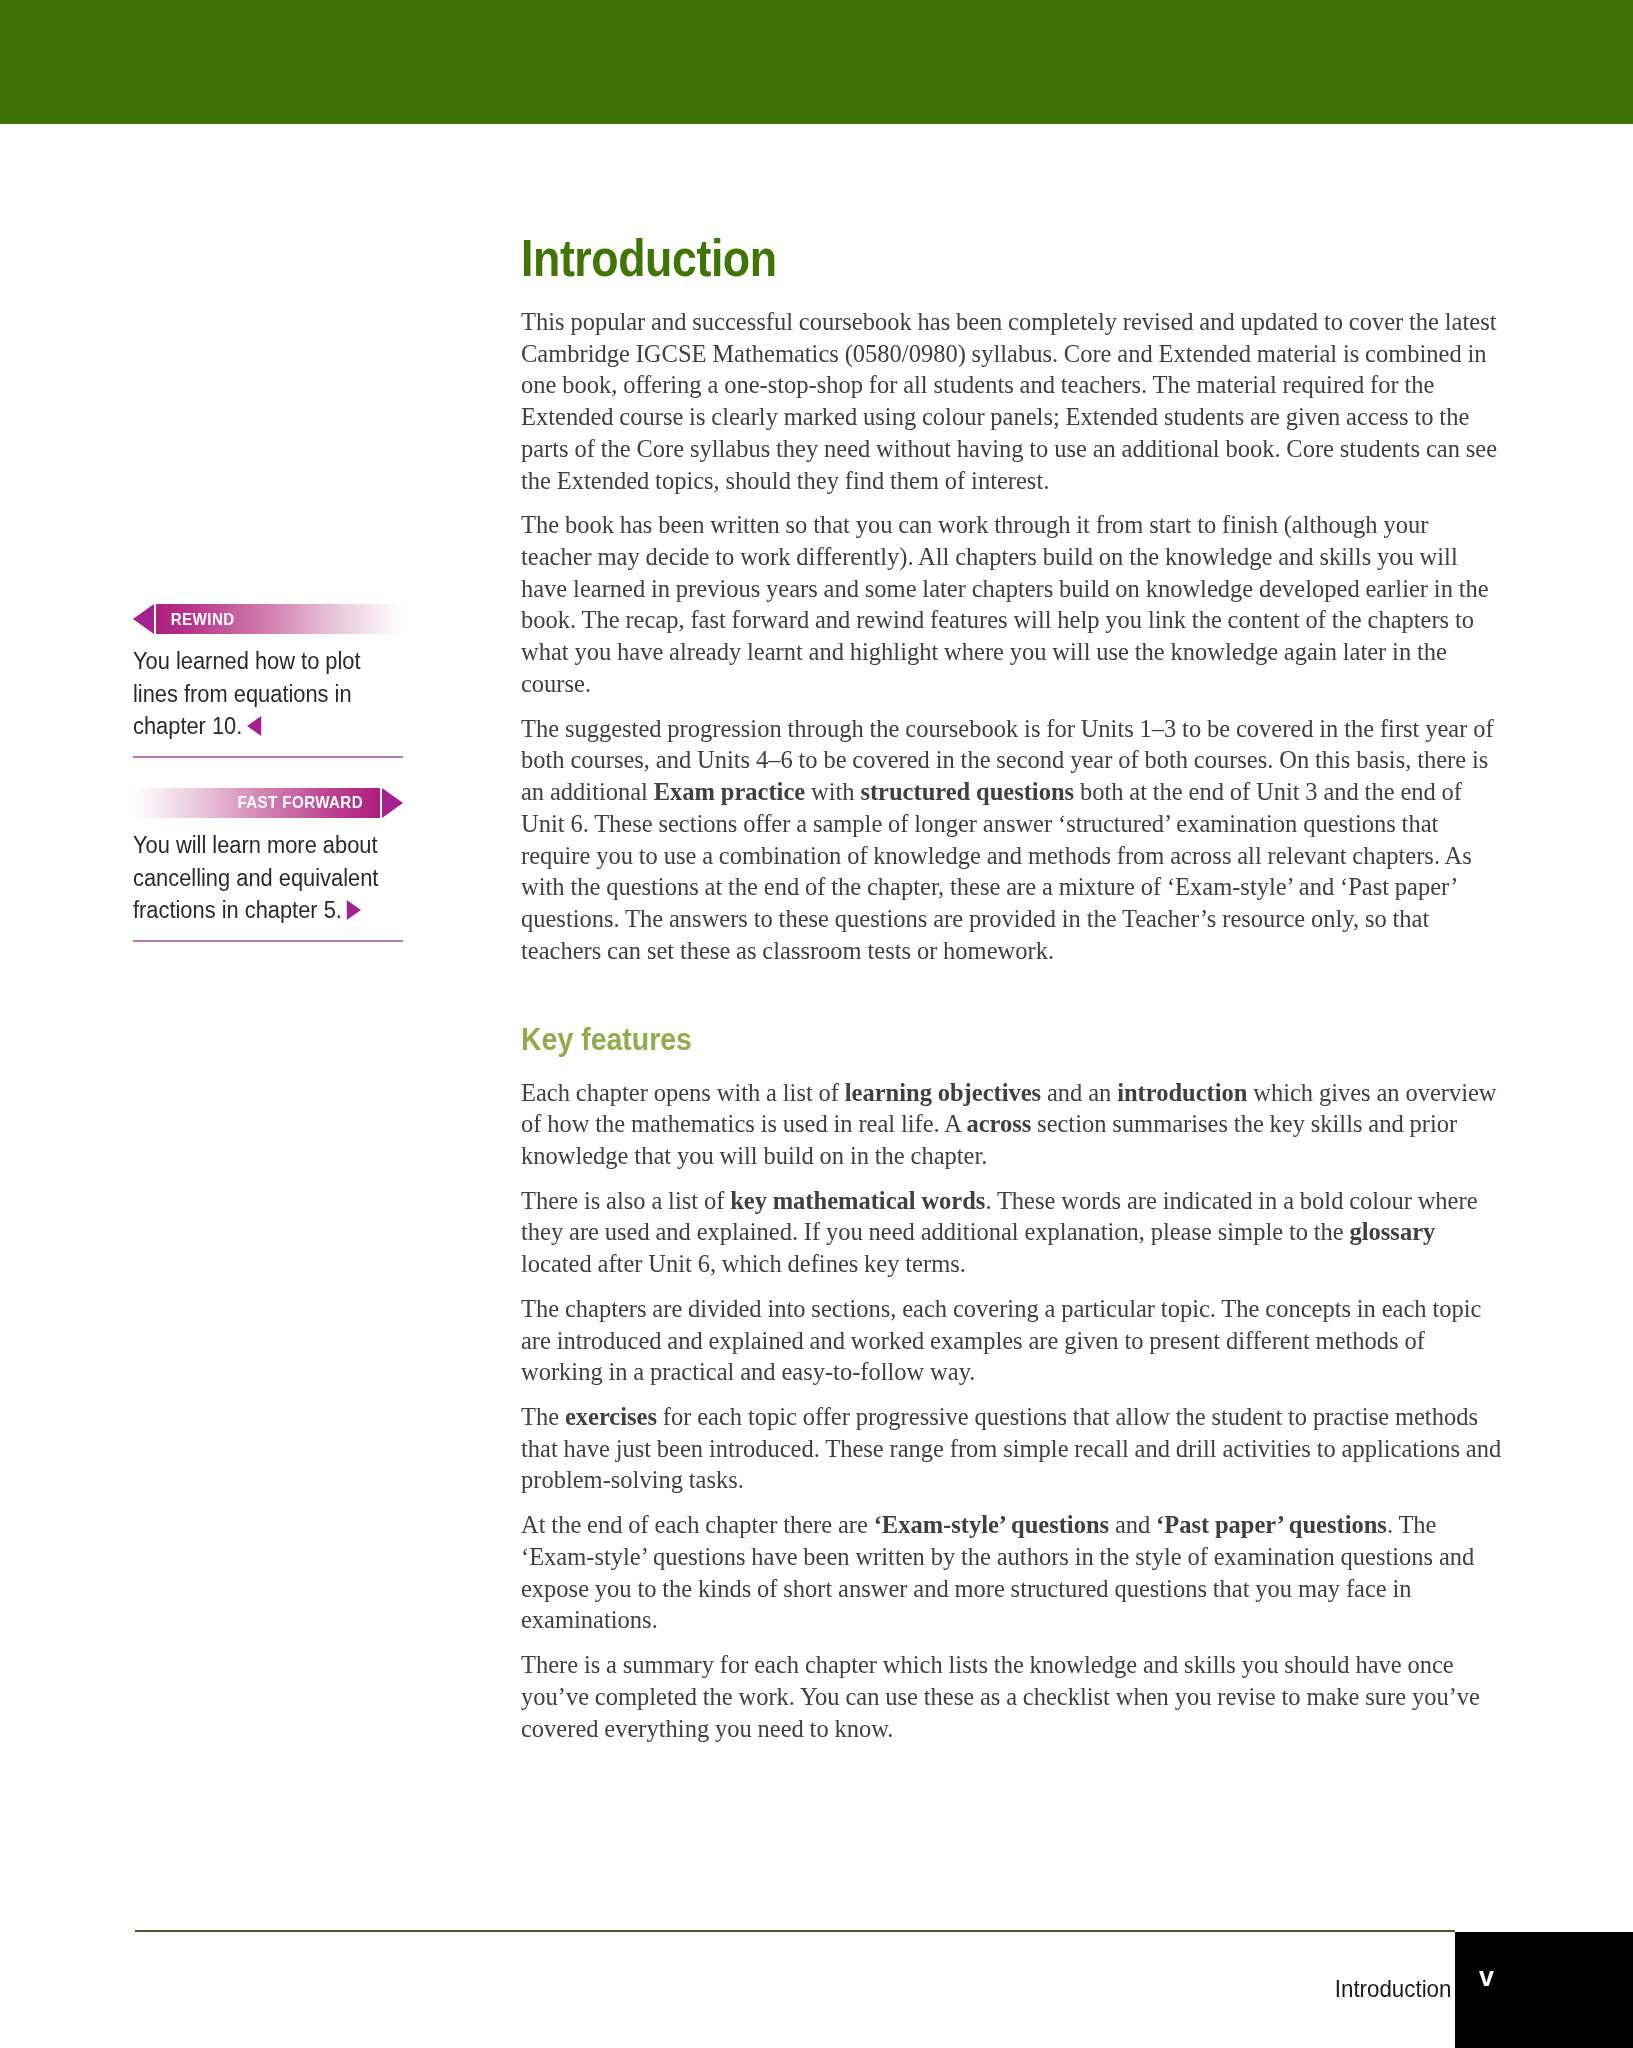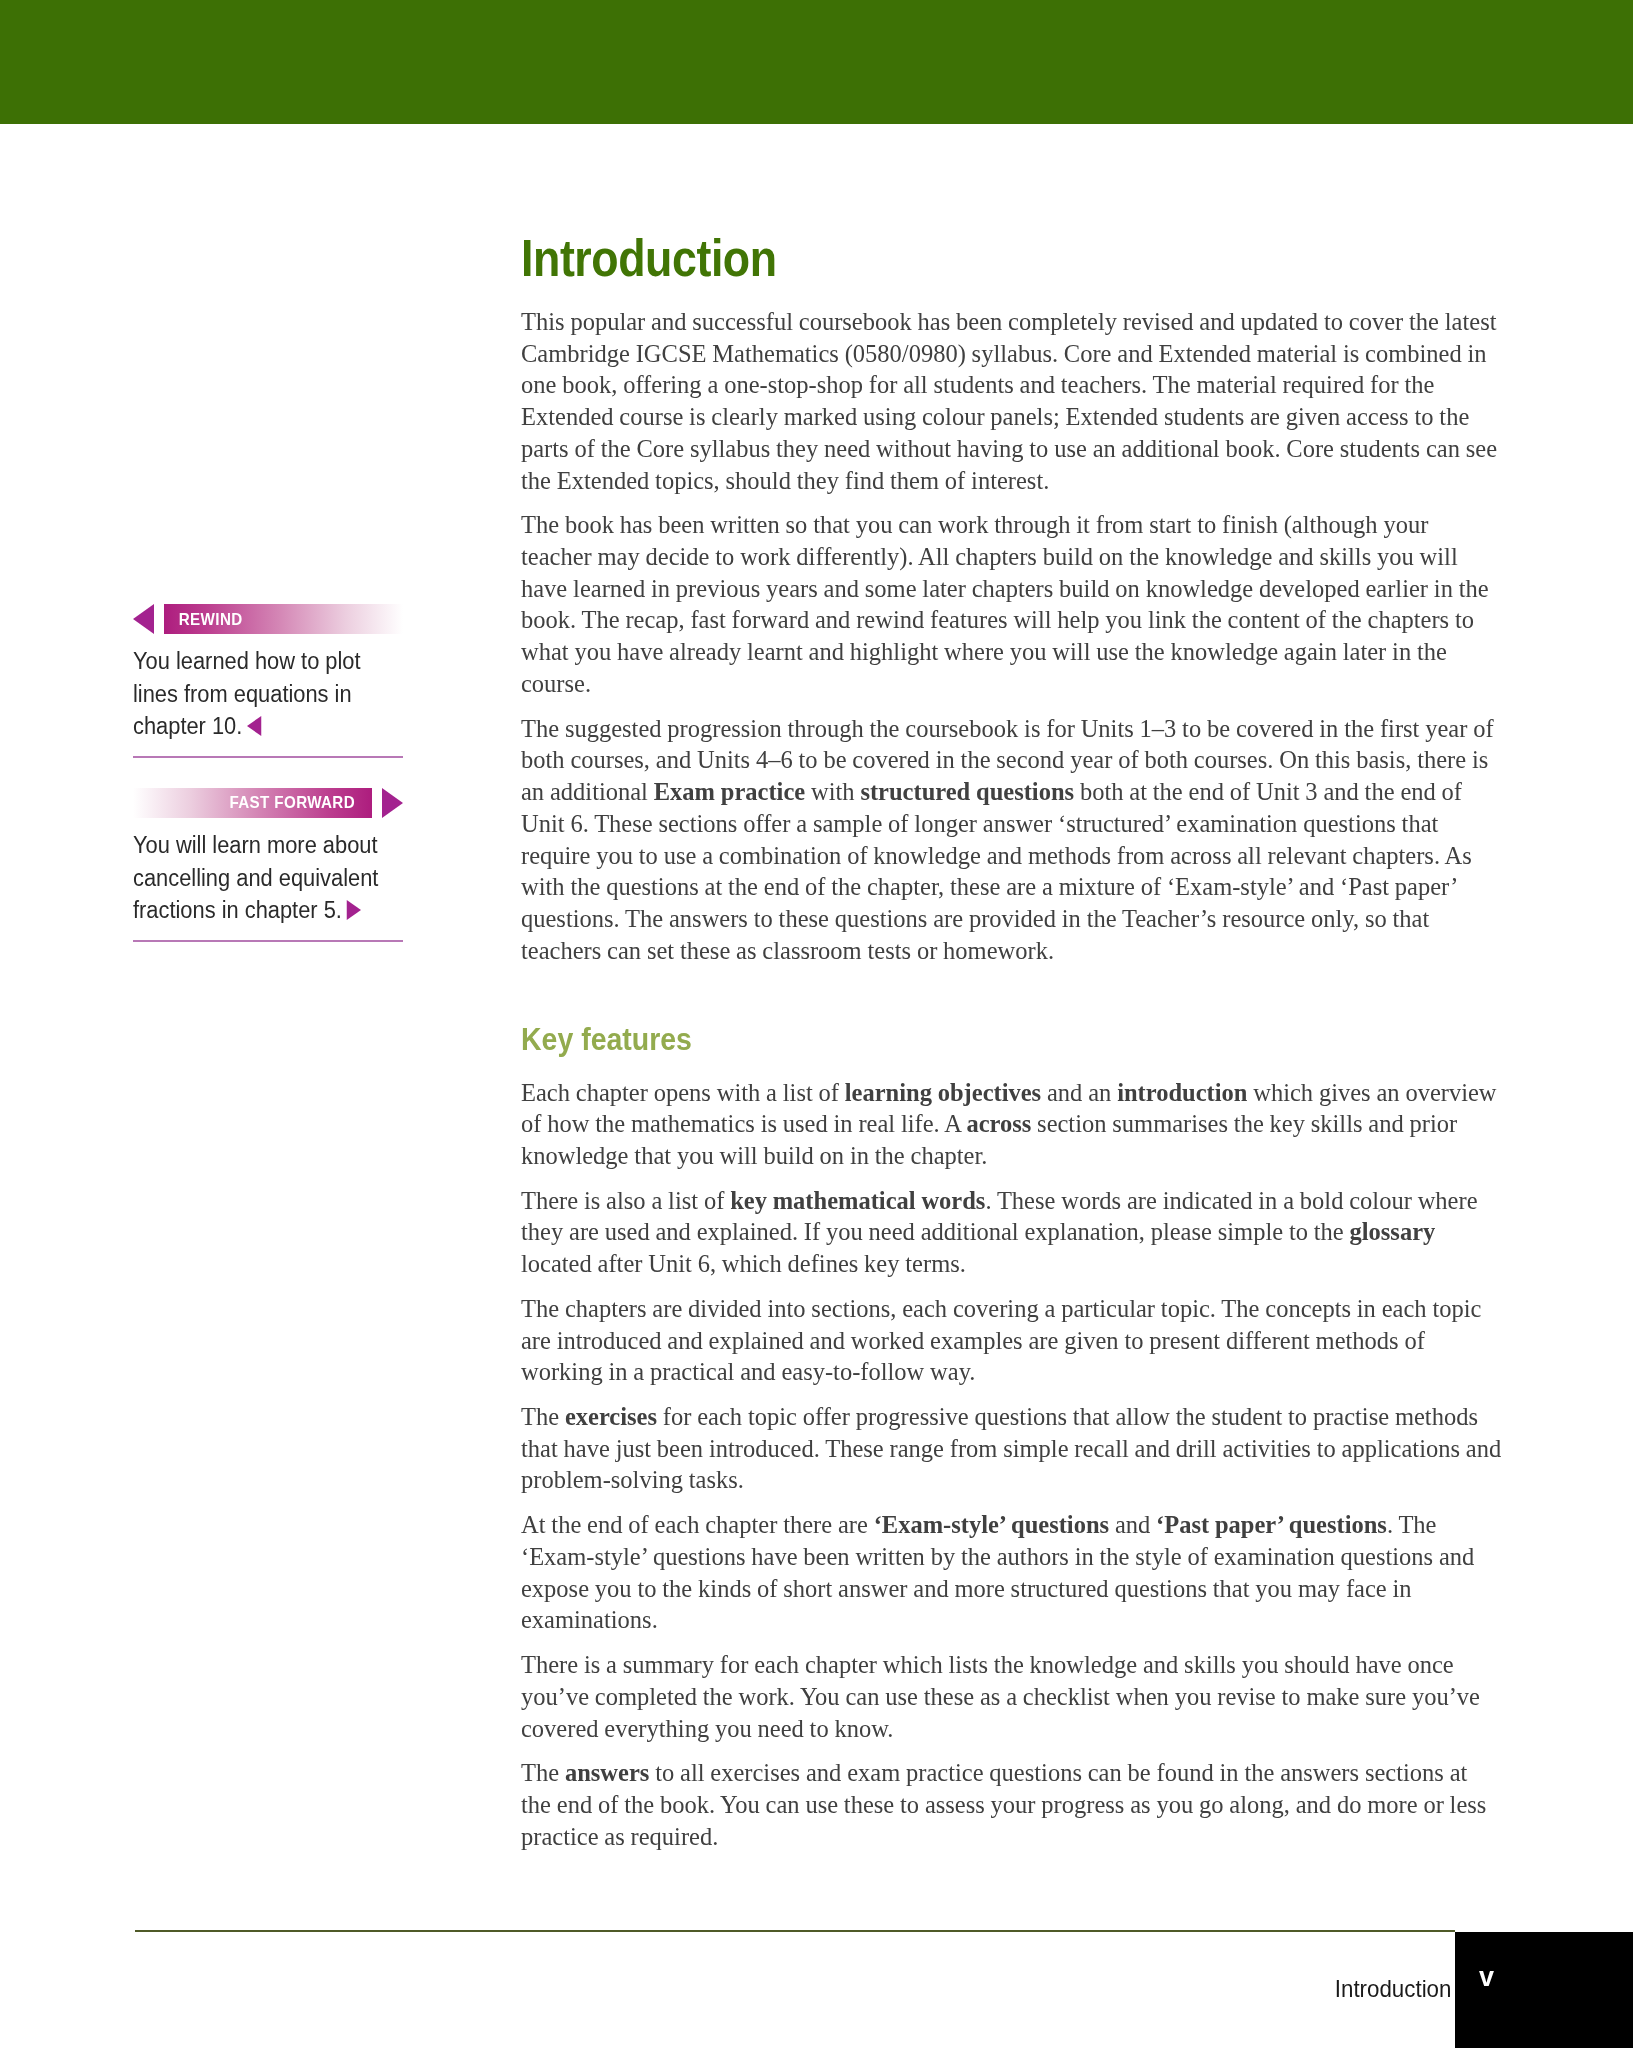--- a/index.html
+++ b/index.html
@@ -97,21 +97,20 @@
   
   .callout {
     position: relative;
     margin-bottom: 30px;
   }
   .callout-bar {
     position: relative;
     height: 30px;
     display: flex;
     align-items: flex-start;
-    gap: 8px;
   }
   .callout-bar .bar-fill {
     height: 30px;
     flex: 1 1 auto;
     position: relative;
     display: flex;
     align-items: center;
   }
   .callout-rewind .bar-fill {
     background: linear-gradient(to right, #ad1d7e 0%, #bc3e8f 18%, #d486b5 48%, #eccedf 76%, #ffffff 100%);
@@ -296,23 +295,20 @@
 
     <p class="body">
       <span>At the end of each chapter there are </span><b>‘Exam-style’ questions</b><span> and </span><b>‘Past paper’ questions</b><span>. The ‘Exam-style’ questions have been written by the authors in the style of examination questions and expose you to the kinds of short answer and more structured questions that you may face in examinations.</span>
     </p>
 
     <p class="body">
       <span>There is a summary for each chapter which lists the knowledge and skills you should have once you’ve completed the work. You can use these as a checklist when you revise to make sure you’ve covered everything you need to know.</span>
     </p>
 
 
-    <p class="body">
-      <span>The </span><b>answers</b><span> to all exercises and exam practice questions can be found in the answers sections at the end of the book. You can use these to assess your progress as you go along, and do more or less practice as required.</span>
-    </p>
 
   </div>
 
   <div class="footer">
     <div class="footer-rule"></div>
     <div class="footer-label">Introduction</div>
     <div class="footer-pagebox">
       <span class="footer-pagenum">v</span>
     </div>
   </div>

